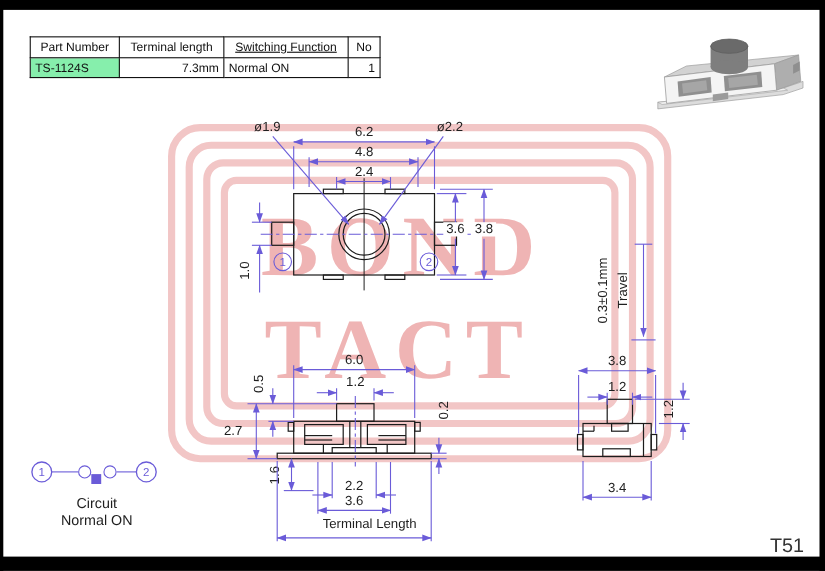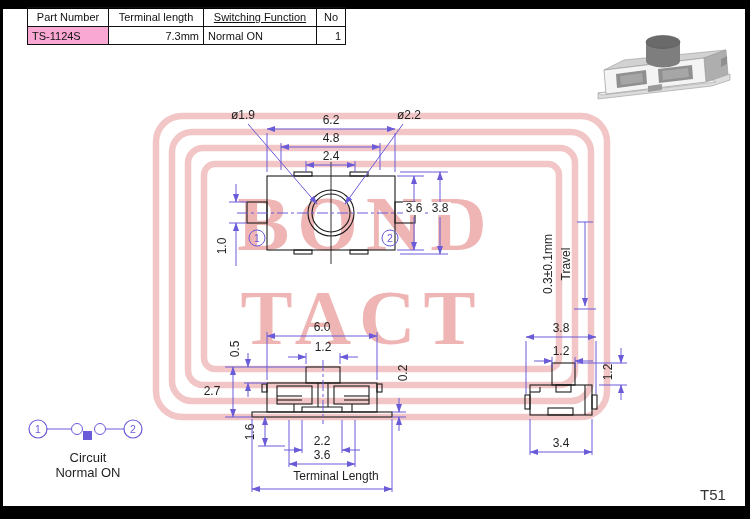--- a/index.html
+++ b/index.html
@@ -4,42 +4,42 @@
 <style>
   html,body{margin:0;padding:0;background:#888;}
   #page{position:relative;width:750px;height:519px;background:#fff;overflow:hidden;
         font-family:"Liberation Sans",sans-serif;}
   .bar{position:absolute;background:#000;}
   #bar-top{left:0;top:0;width:750px;height:9px;}
   #bar-bottom{left:0;top:506px;width:750px;height:13px;}
   #bar-left{left:0;top:0;width:3px;height:519px;}
   #bar-right{left:745px;top:0;width:5px;height:519px;}
 
-  table#spec{position:absolute;left:27px;top:7px;border-collapse:collapse;
+  table#spec{position:absolute;left:27px;top:33px;border-collapse:collapse;
              font-size:11px;color:#111;}
   table#spec th,table#spec td{border:1.6px solid #111;font-weight:normal;
              padding:1px 4px;height:15px;white-space:nowrap;}
   table#spec th{height:16px;text-align:center;}
   .w-part{width:72px;} .w-len{width:86px;} .w-fun{width:104px;text-decoration:underline;} .w-no{width:20px;}
-  td.hl{background:#f9a8d4;}
+  td.hl{background:#86efac;}
   td.center{text-align:right;}
 
   svg{position:absolute;overflow:visible;}
   .bk{stroke:#1c1c1c;stroke-width:1.1;fill:none;}
   .bk2{stroke:#1c1c1c;stroke-width:.9;fill:none;}
   .pu{stroke:#6a5bd8;stroke-width:1;fill:none;}
   .axis{stroke-dasharray:11 3 3 3;}
   text.t{font-family:"Liberation Sans",sans-serif;font-size:12px;fill:#1f1f1f;
          text-anchor:middle;}
   text.tp{font-family:"Liberation Sans",sans-serif;font-size:10.5px;fill:#6a5bd8;
          text-anchor:middle;}
   .wm{stroke:#f2c6c6;stroke-width:6.5;fill:none;}
   text.wmt{font-family:"Liberation Serif",serif;font-weight:bold;font-size:78px;
          fill:#efb4b4;text-anchor:middle;letter-spacing:8px;}
-  #pagecode{position:absolute;left:700px;top:486px;font-size:15px;color:#333;}
+  #pagecode{position:absolute;left:700px;top:486px;font-size:18px;color:#333;}
 </style>
 </head>
 <body>
 
 <div id="page">
 
   <svg width="0" height="0">
     <defs>
       <marker id="arr" viewBox="0 0 10 10" refX="9" refY="5" markerWidth="9" markerHeight="9" orient="auto-start-reverse">
         <path d="M0,1.6 L9.5,5 L0,8.4 z" fill="#6a5bd8"></path>

